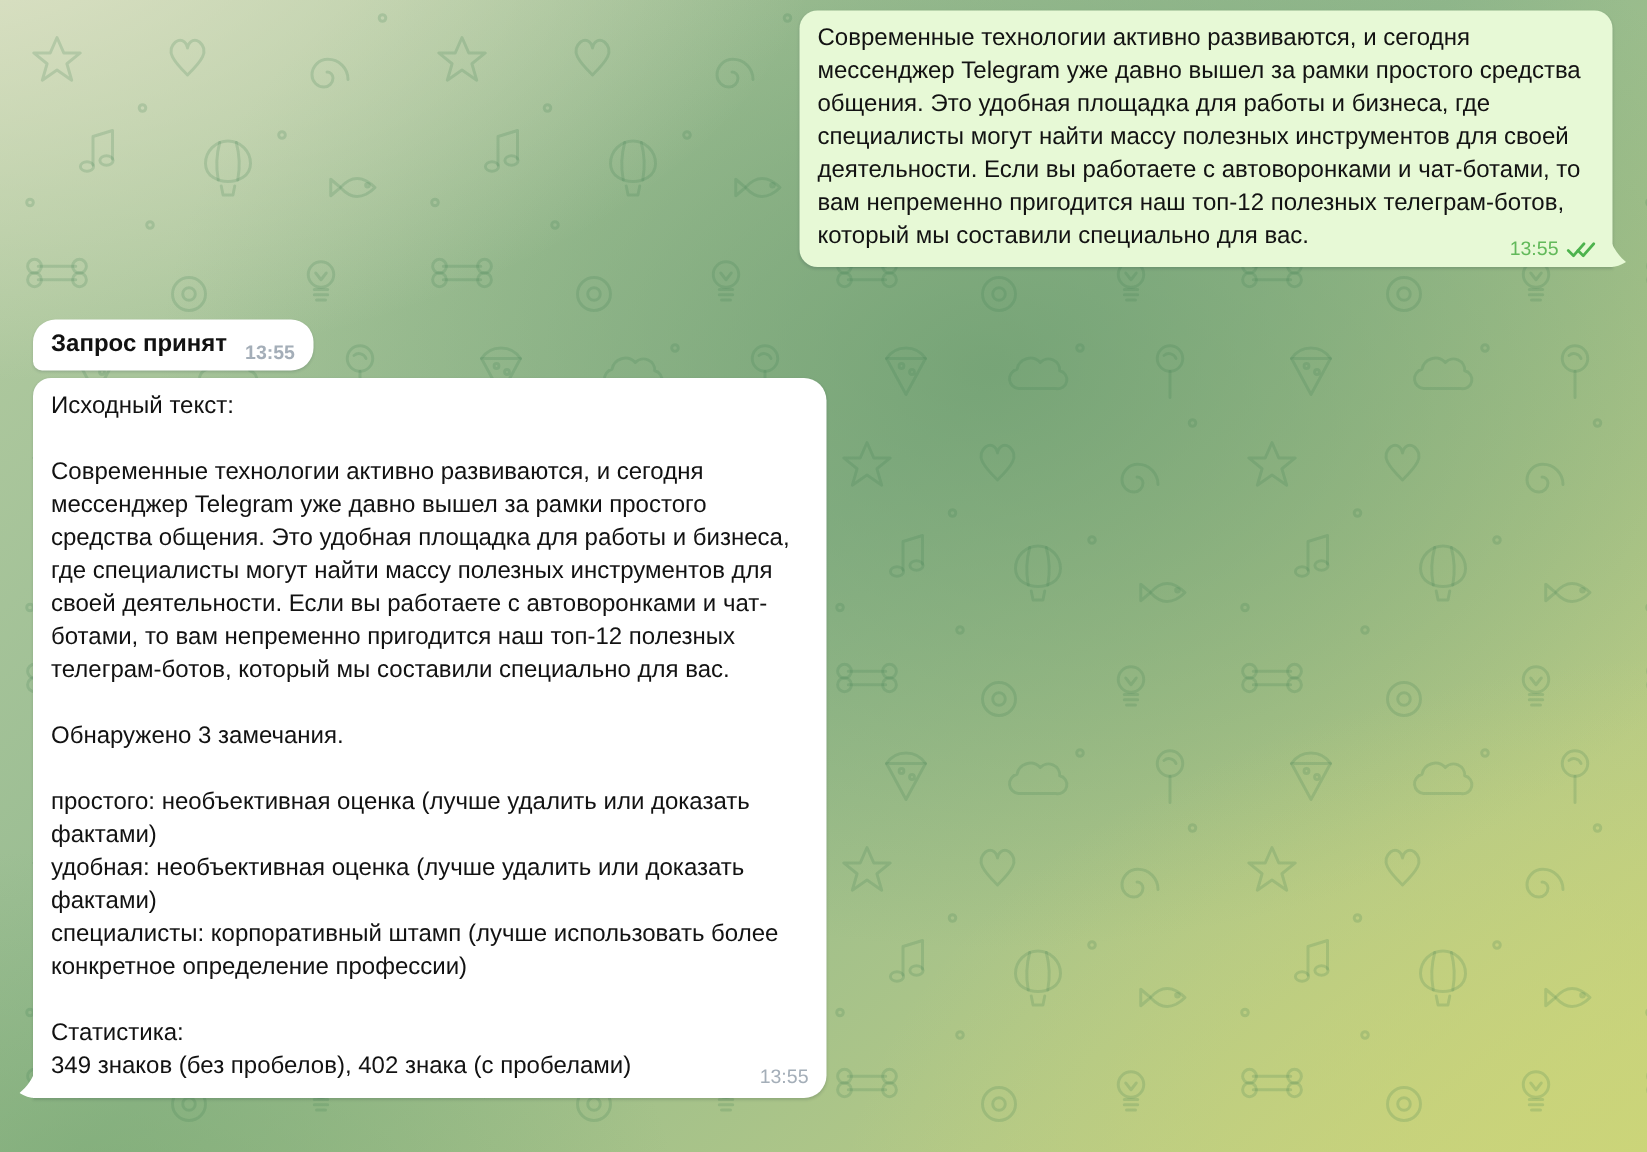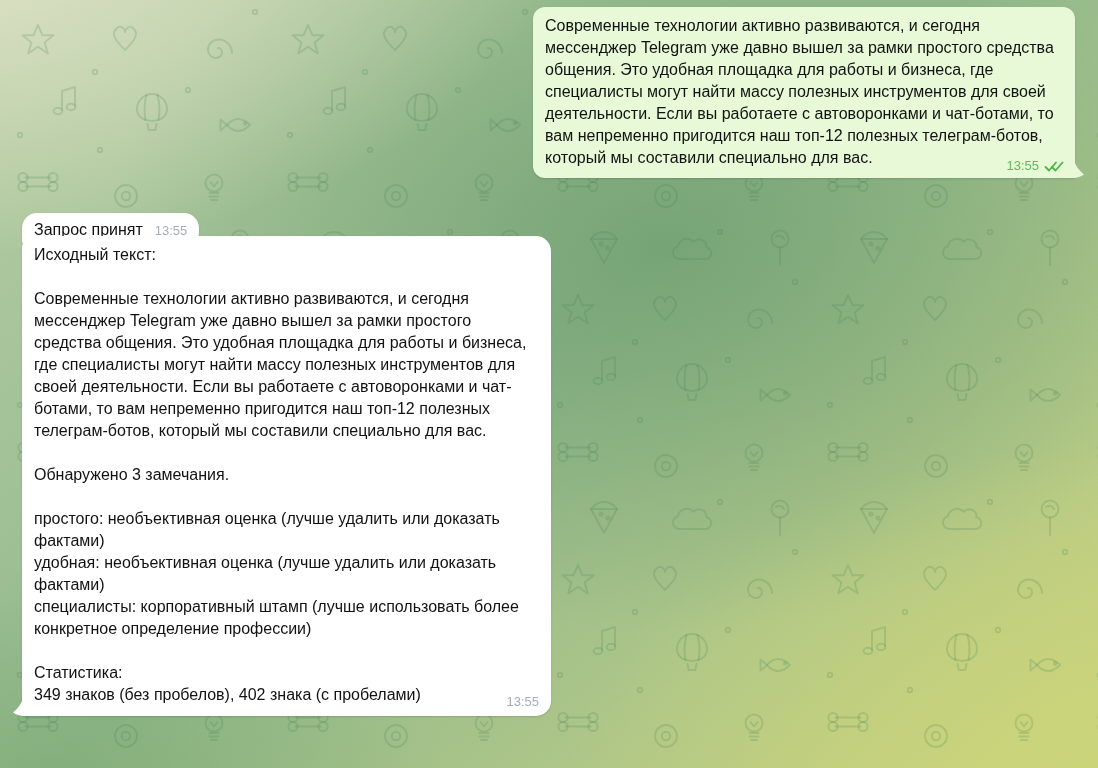--- a/index.html
+++ b/index.html
@@ -26,24 +26,24 @@
     left:533px;top:7px;width:542px;
     background:#e7f9d6;
     border-radius:12px 12px 0 12px;
     padding:8px 12px 9px;
   }
   .in-small{
     left:22px;top:213px;
     background:#ffffff;
     border-radius:15px 15px 15px 6px;
     padding:6px 12px;
-    display:flex;align-items:center;
+    display:flex;align-items:flex-end;font-weight:bold;
   }
   .in-large{
-    left:22px;top:236px;width:529px;
+    left:22px;top:252px;width:529px;
     background:#ffffff;
     border-radius:12px 15px 15px 0;
     padding:8px 12px 10px;
   }
   .msg-text{white-space:pre-wrap;display:block;}
   .b{font-weight:400;}
   .meta-out{
     position:absolute;right:11px;bottom:5px;
     display:flex;align-items:center;gap:5px;
   }

